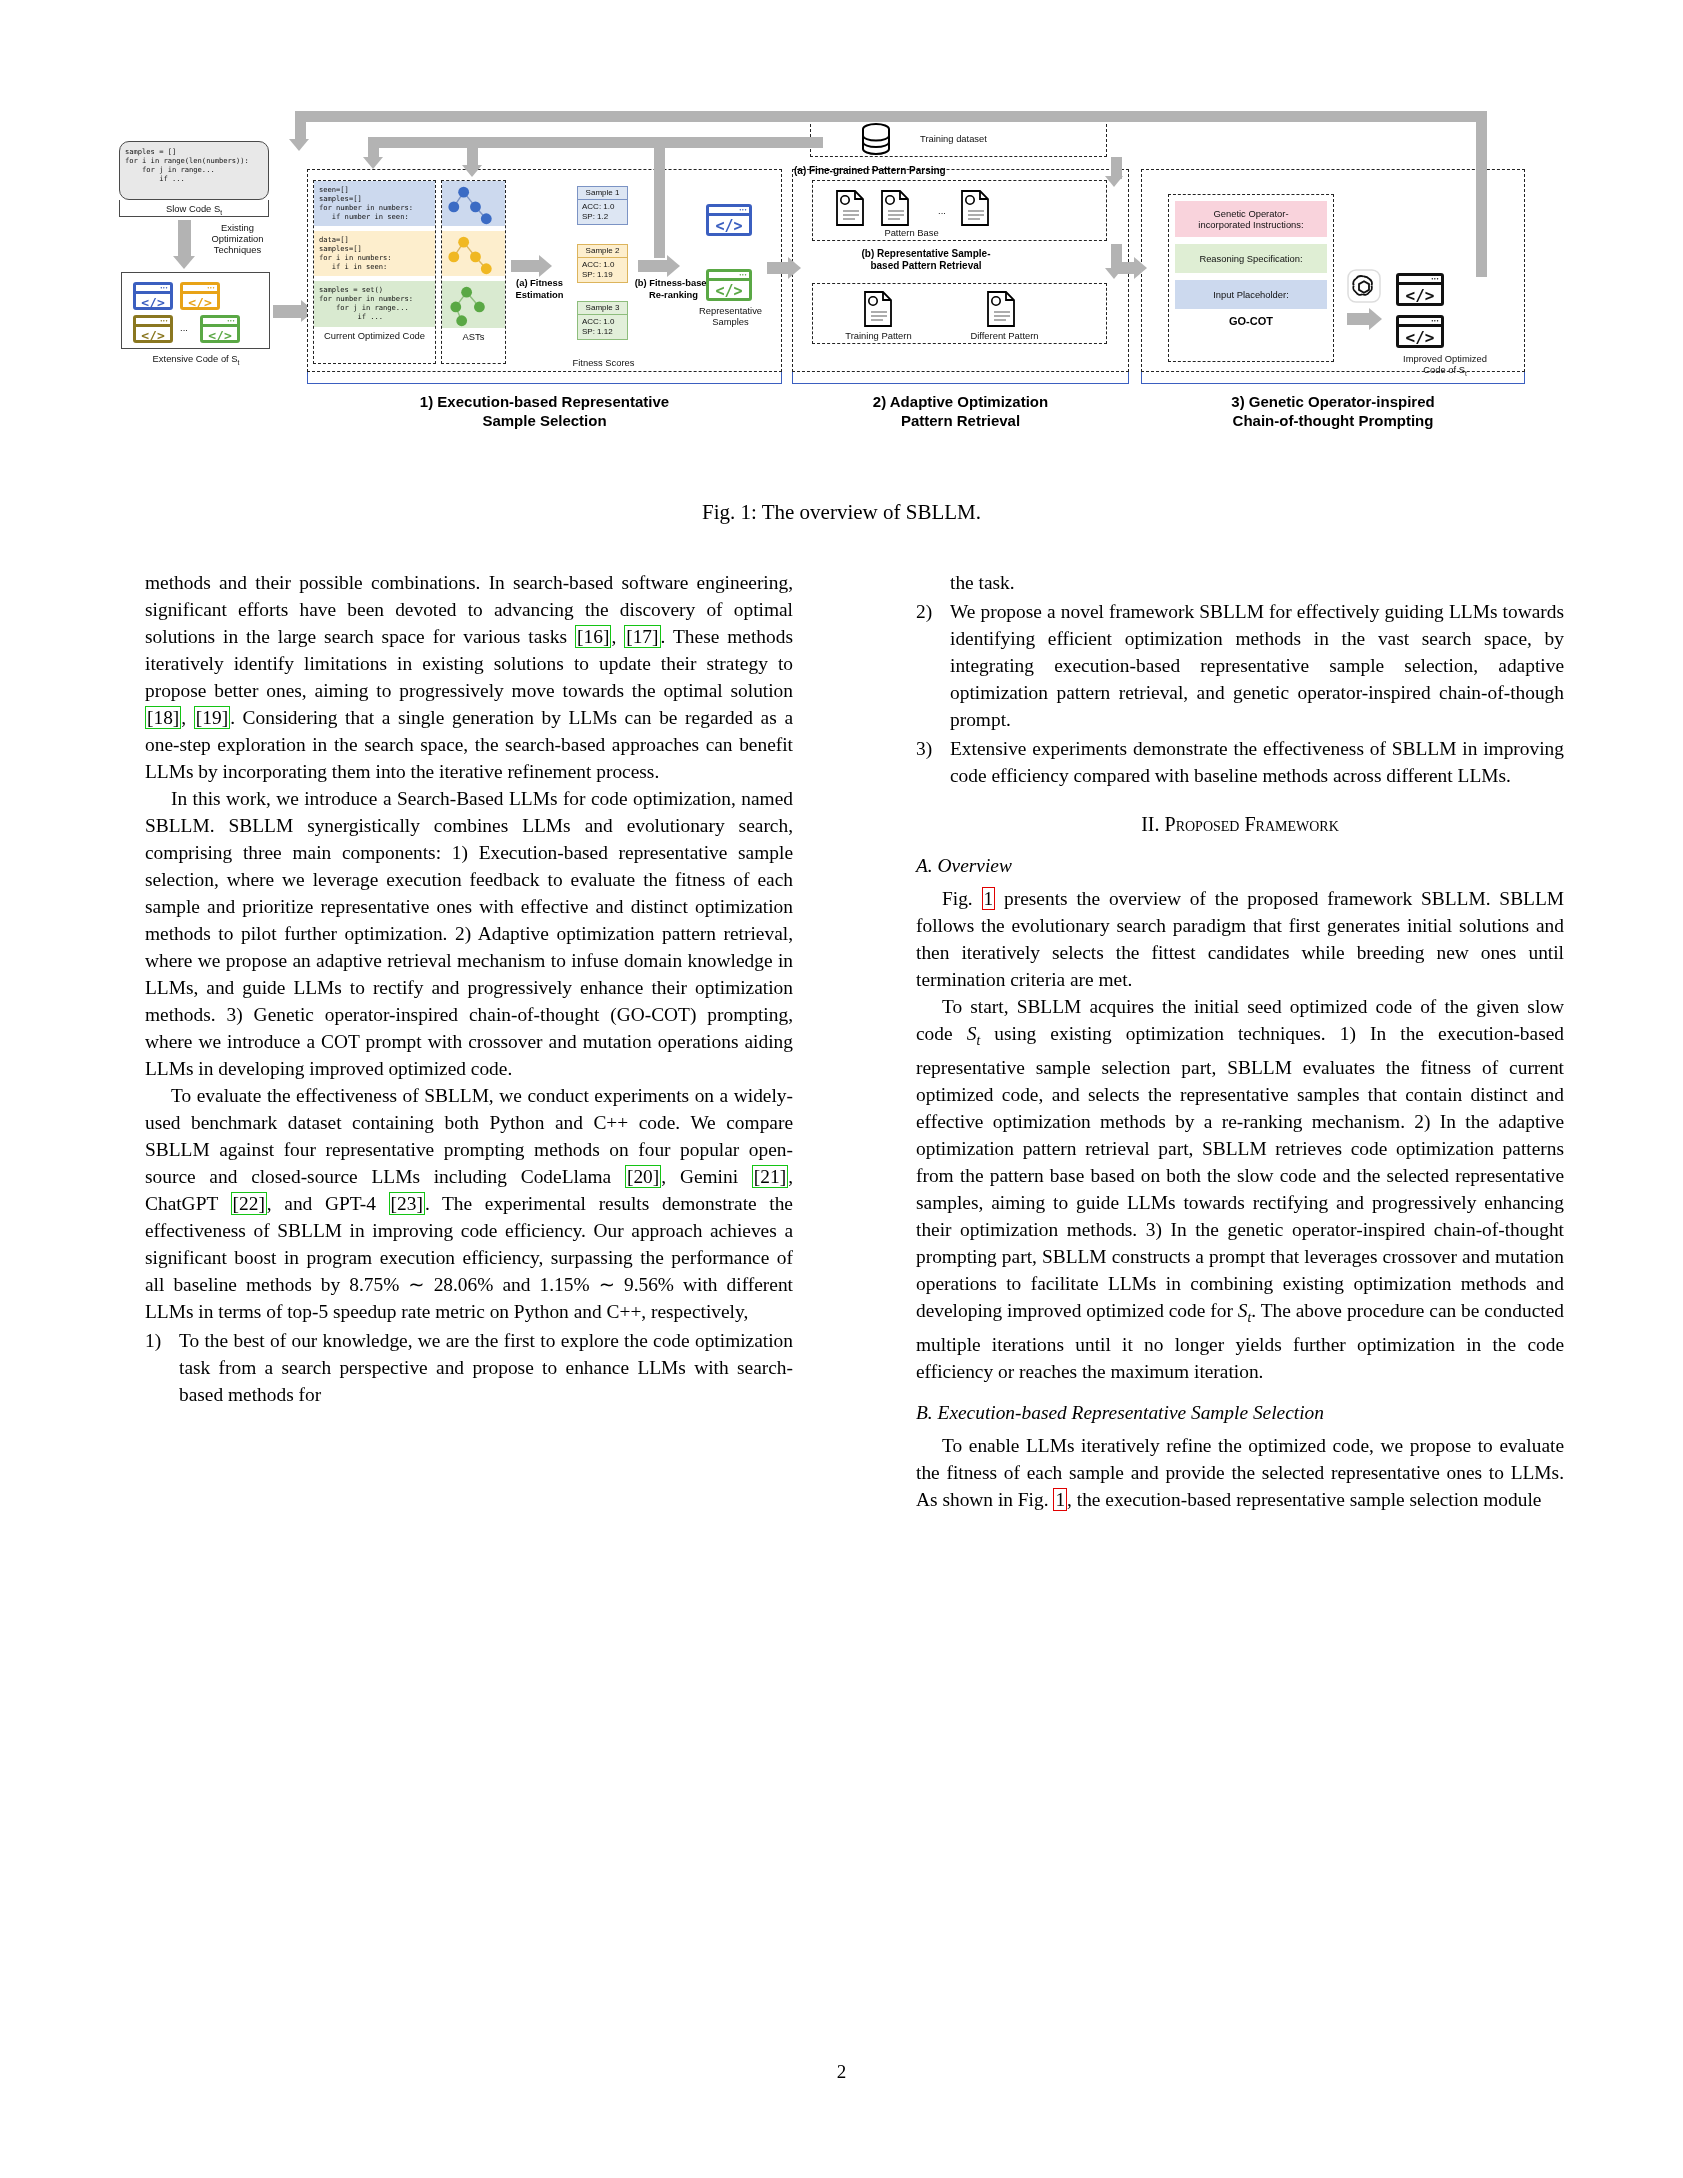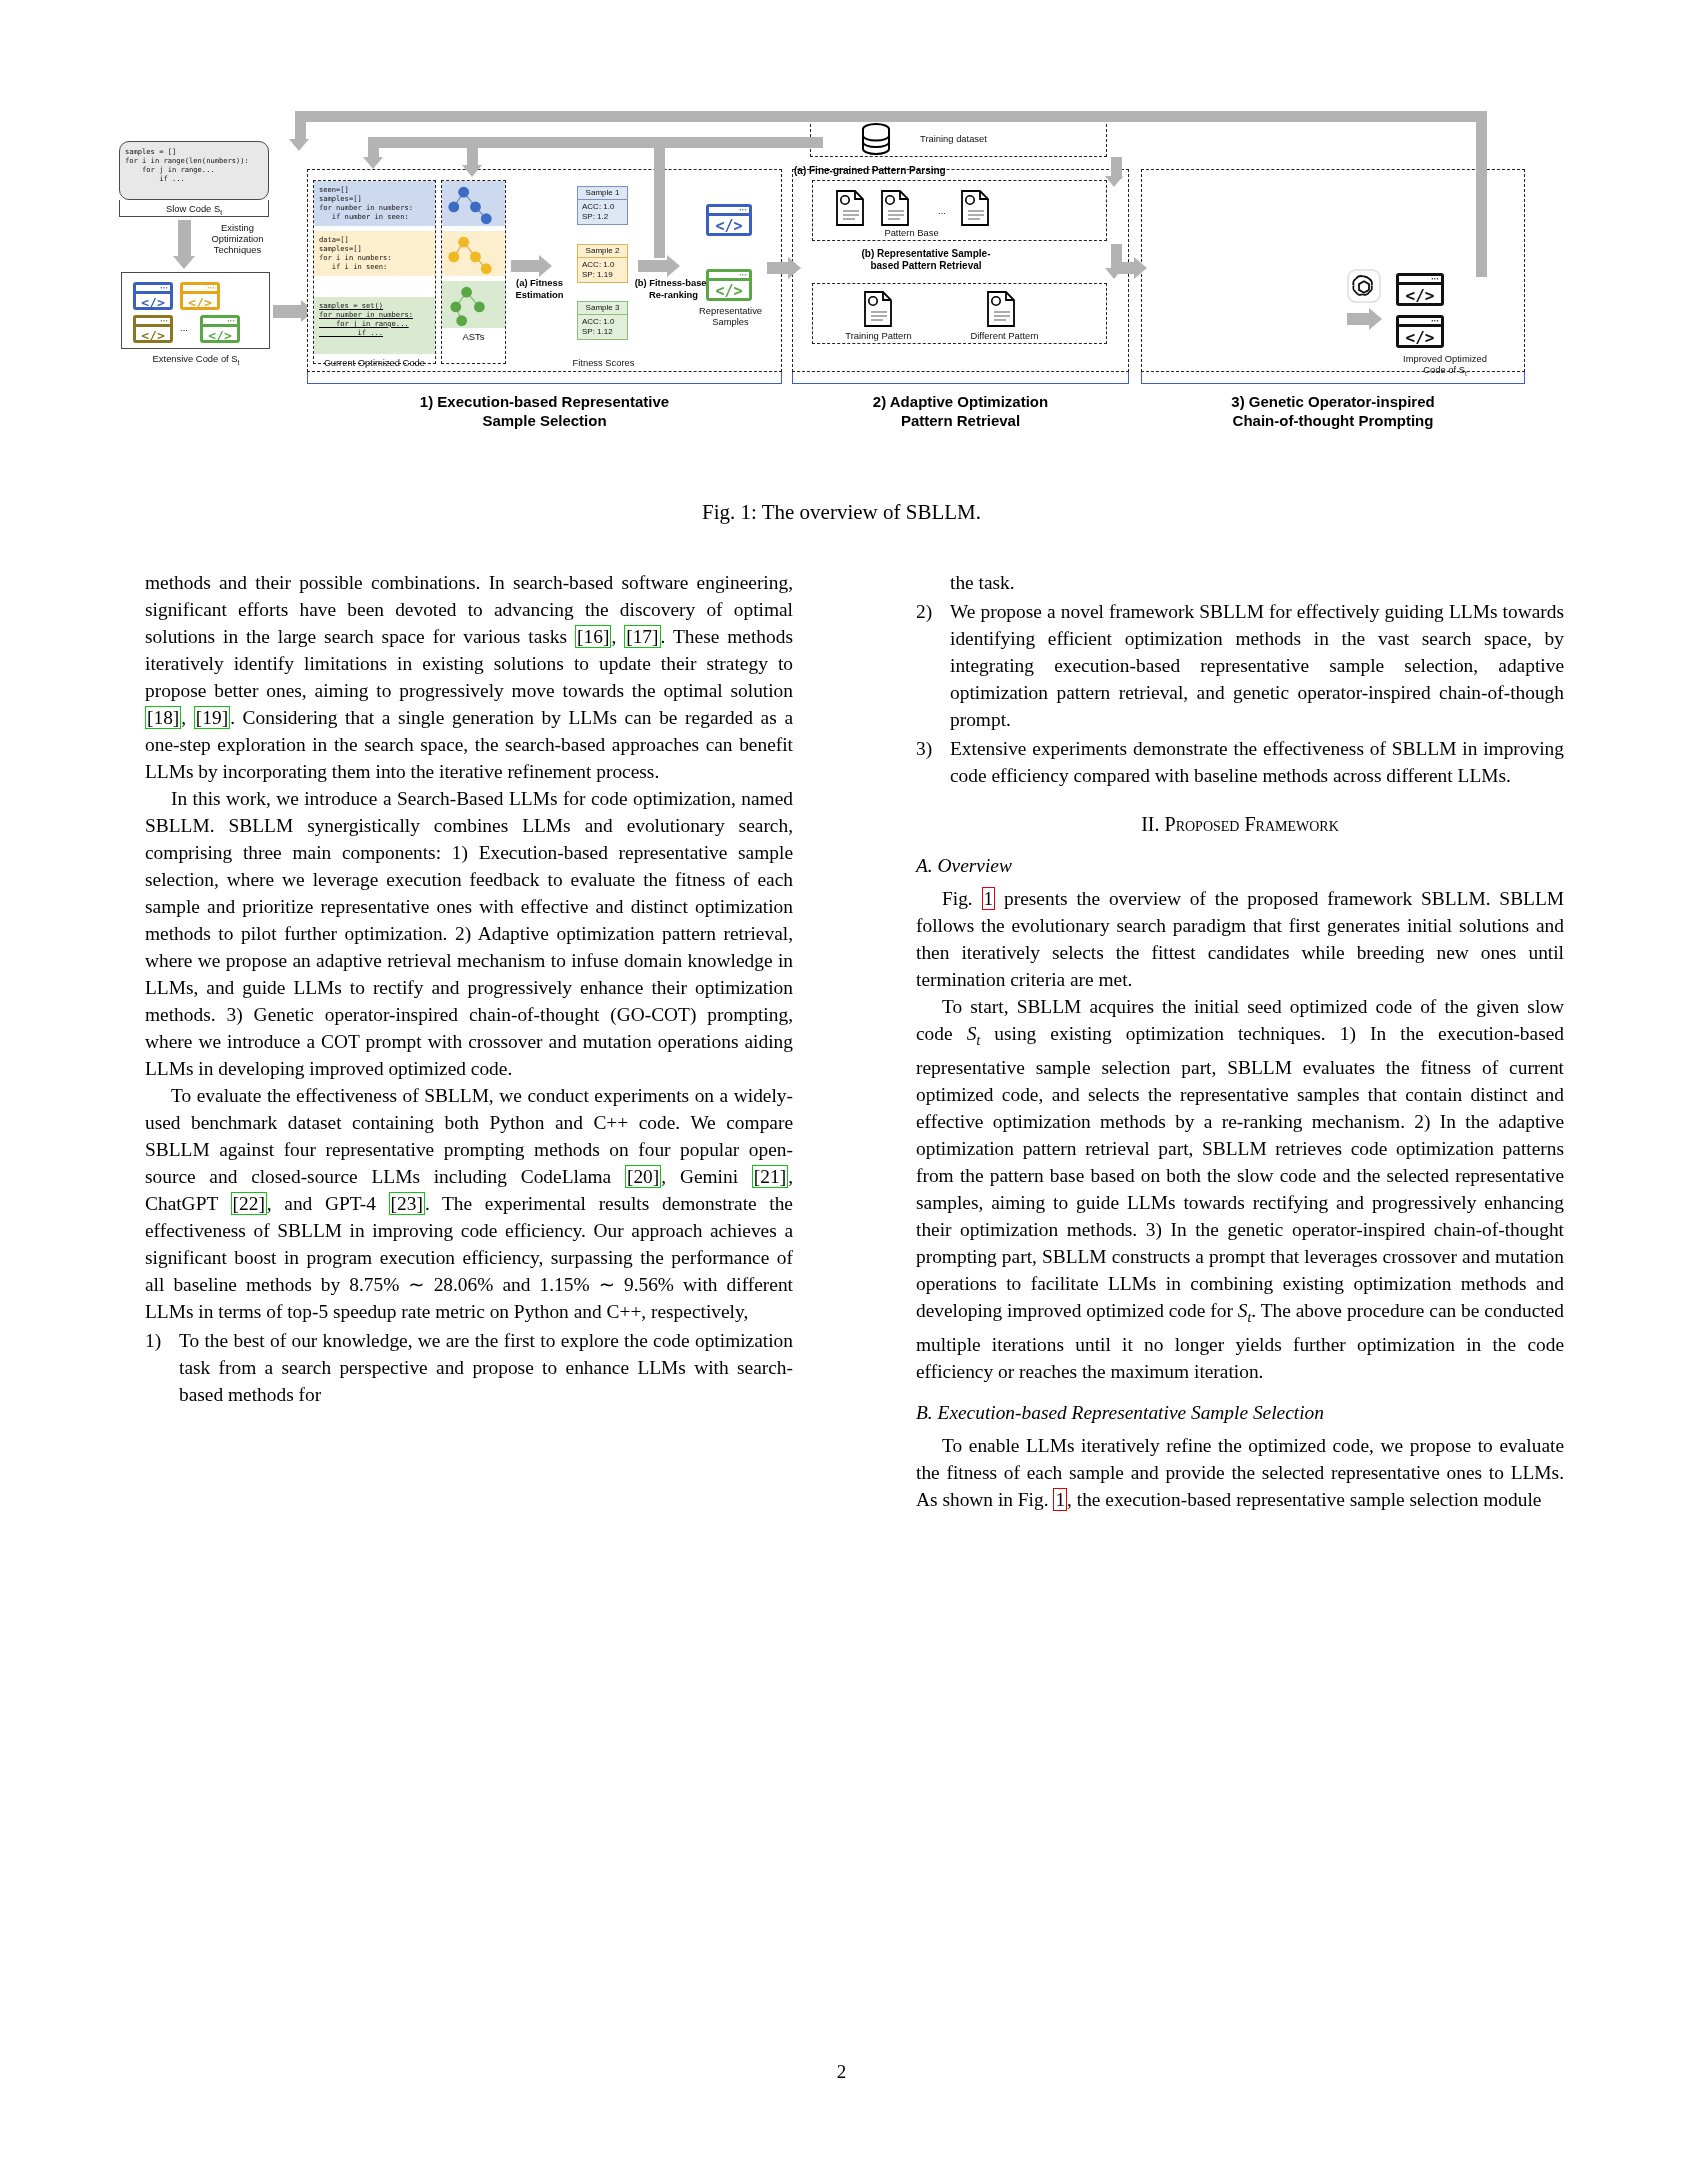--- a/index.html
+++ b/index.html
@@ -121,21 +121,21 @@
 samples=[]
 for number in numbers:
    if number in seen:</div>
       </div>
       <div style="background:#fdeecd;height:45px;padding:4px 0 0 5px;box-sizing:border-box;margin-top:5px;">
         <div class="codefont">data=[]
 samples=[]
 for i in numbers:
    if i in seen:</div>
       </div>
-      <div style="background:#d9ead0;height:57px;padding:4px 0 0 5px;box-sizing:border-box;margin-top:21px;text-decoration:underline;">
+      <div style="background:#d9ead0;height:46px;padding:4px 0 0 5px;box-sizing:border-box;margin-top:5px;">
         <div class="codefont">samples = set()
 for number in numbers:
     for j in range...
          if ...</div>
       </div>
       <div class="lbl" style="margin-top:3px;">Current Optimized Code</div>
     </div>
 
     <div class="fbox dashed" style="left:322px;top:61px;width:65px;height:184px;">
 
@@ -303,20 +303,33 @@
       </svg>
       <div class="lbl" style="position:absolute;left:16px;top:46px;width:99px;">Training Pattern</div>
       <div class="lbl" style="position:absolute;left:139px;top:46px;width:105px;">Different Pattern</div>
     </div>
 
     <div class="fbox dashed" style="left:1022px;top:50px;width:384px;height:203px;"></div>
 
     <div class="arrow-d" style="left:994px;top:143px;width:24px;height:12px;"></div>
     <div class="arrow-head-r" style="left:1015px;top:138px;"></div>
 
+    <div class="fbox dashed" style="left:1049px;top:75px;width:166px;height:168px;">
+      <div style="background:#f9d3dc;margin:6px 6px 0 6px;padding:7px 2px;">
+        <div class="lbl" style="white-space:pre-line;">Genetic Operator-
+incorporated Instructions:</div>
+      </div>
+      <div style="background:#dfeed4;margin:7px 6px 0 6px;padding:9px 2px;">
+        <div class="lbl">Reasoning Specification:</div>
+      </div>
+      <div style="background:#ccd9ee;margin:7px 6px 0 6px;padding:9px 2px;">
+        <div class="lbl">Input Placeholder:</div>
+      </div>
+      <div class="lblb" style="margin-top:6px;font-size:11px;">GO-COT</div>
+    </div>
 
     <svg width="34" height="34" viewBox="0 0 34 34" style="position:absolute;left:1228px;top:150px;">
       <rect x="1" y="1" width="32" height="32" rx="8" fill="#fff" stroke="#ddd" stroke-width="1.5"></rect>
       <g fill="none" stroke="#111" stroke-width="1.8" stroke-linejoin="round">
         <path d="M17 7.5 c3.2 0 5.2 2.4 5.2 2.4 M22.2 9.9 c2.8 1.6 3.4 4.6 2.2 6.6
                  M24.4 16.5 c1.4 2.8 0 5.6 -2.2 6.6 M22.2 23.1 c-1.6 2.8 -4.6 3.2 -6.6 2.2
                  M15.6 25.3 c-2.8 1.4 -5.6 0 -6.6 -2.2 M9 23.1 c-2.8 -1.6 -3.2 -4.6 -2.2 -6.6
                  M6.8 16.5 c-1.4 -2.8 0 -5.6 2.2 -6.6 M9 9.9 c1.6 -2.8 4.8 -3.4 8 -2.4"></path>
         <path d="M17 12.2 l5 2.9 v5.8 l-5 2.9 l-5 -2.9 v-5.8 z"></path>
       </g>

